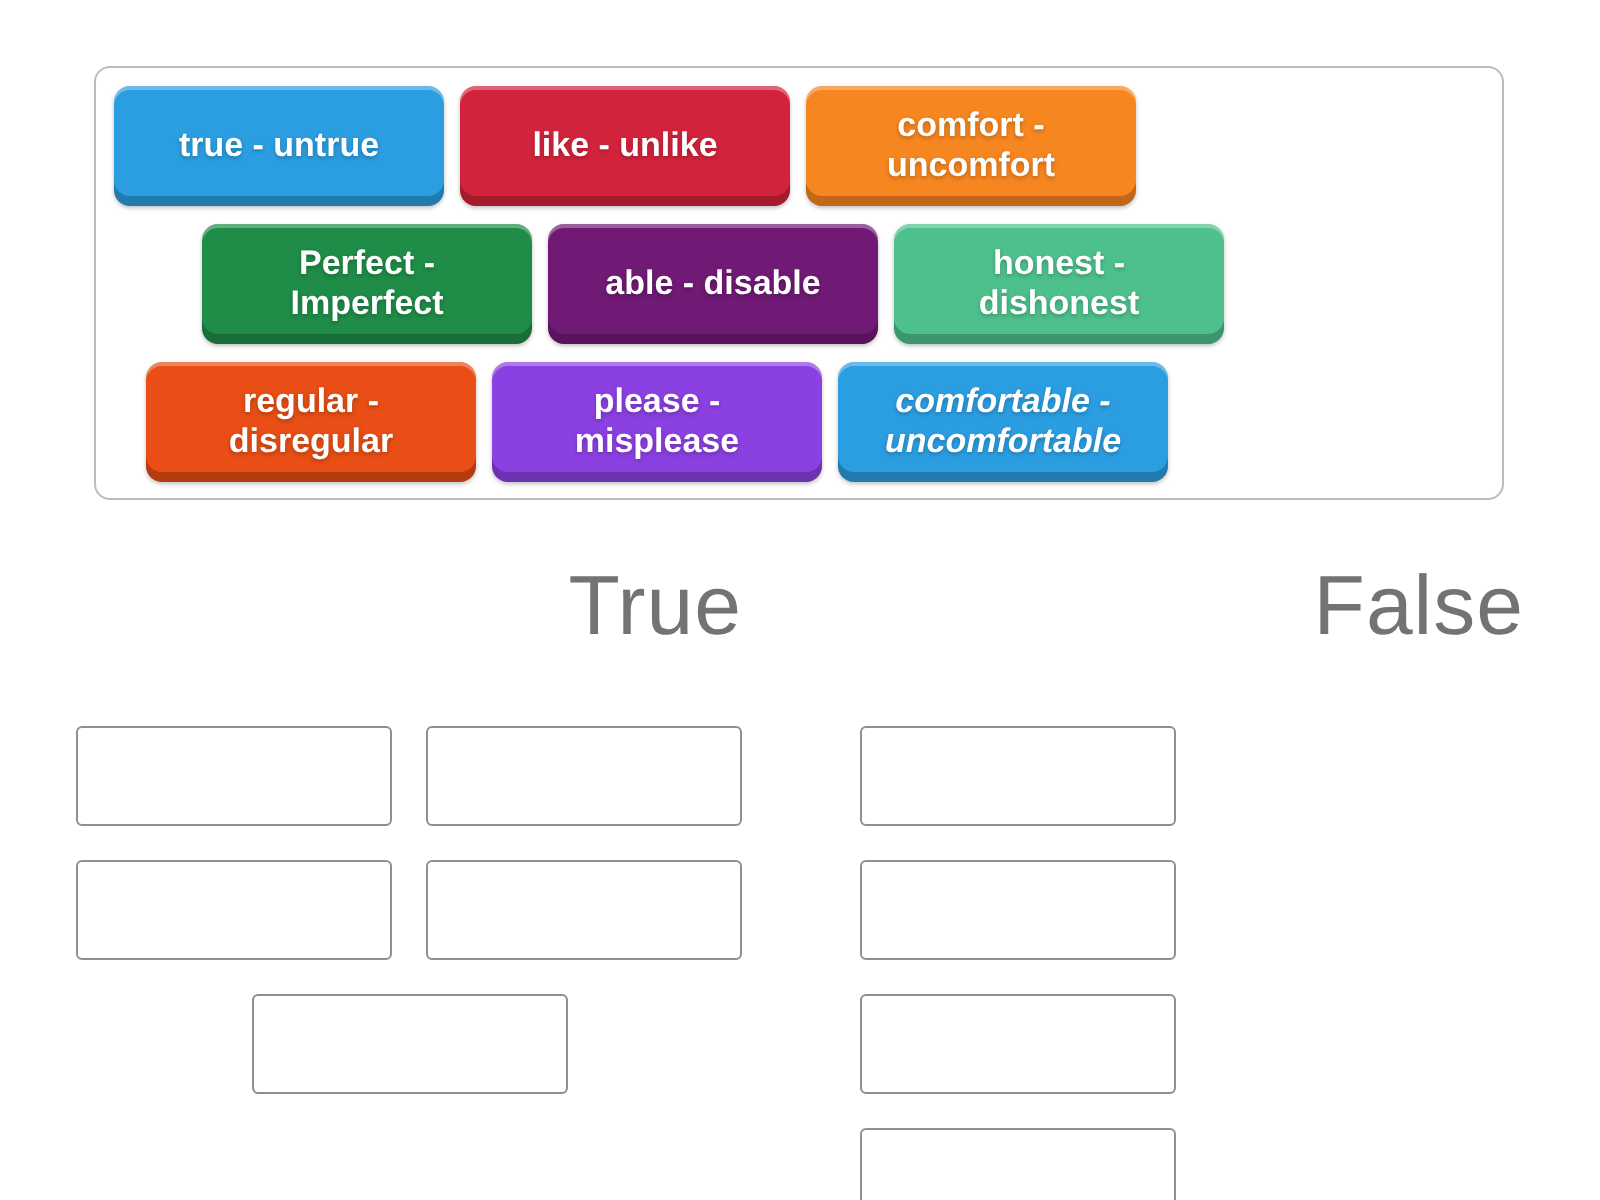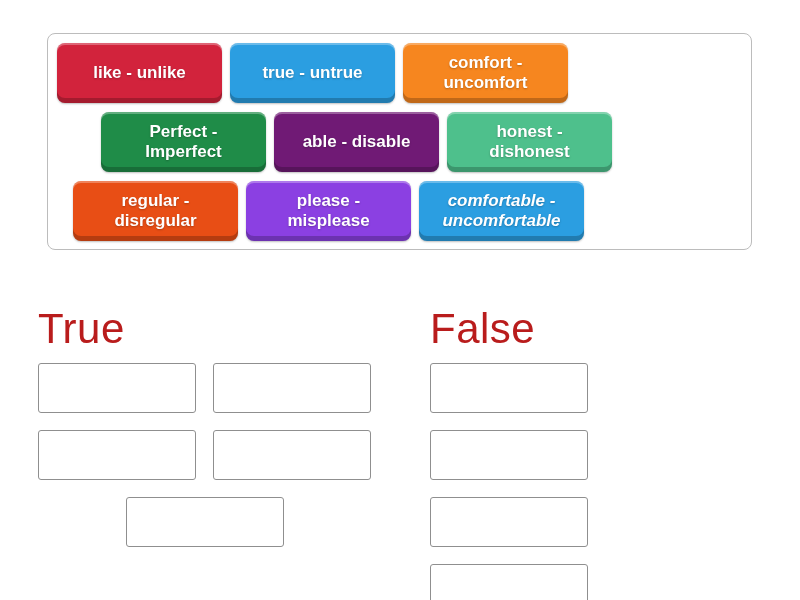--- a/index.html
+++ b/index.html
@@ -51,26 +51,26 @@
     box-shadow: inset 0 2px 0 rgba(255,255,255,0.30),
                 inset 0 -5px 0 rgba(0,0,0,0.22),
                 0 1px 2px rgba(0,0,0,0.25);
     cursor: grab;
     user-select: none;
   }
 
   
   .zone-title {
     position: absolute;
-    top: 303px;
+    top: 277px;
     height: 52px;
     line-height: 52px;
-    text-align: left;
+    text-align: right;
     font-size: 42px;
-    color: #b91c1c;
+    color: #737373;
     letter-spacing: 0.5px;
   }
   #title-true  { left: 38px;  width: 333px; }
   #title-false { left: 430px; width: 332px; }
 
   .zone {
     position: absolute;
     top: 363px;
     width: 333px;
     display: flex;
@@ -92,22 +92,22 @@
     margin-left: auto;
     margin-right: auto;
   }
 </style>
 </head>
 <body>
 
 <div id="stage">
 
   <div class="board">
+    <div class="tile" style="background: rgb(43, 158, 225);">true - untrue</div>
     <div class="tile" style="background: rgb(210, 35, 60);">like - unlike</div>
-    <div class="tile" style="background: rgb(43, 158, 225);">true - untrue</div>
     <div class="tile" style="background: rgb(246, 134, 31);">comfort - uncomfort</div>
     <div class="tile" style="background: rgb(31, 140, 72); margin-left: 44px;">Perfect - Imperfect</div>
     <div class="tile" style="background: #701a75;">able - disable</div>
     <div class="tile" style="background: rgb(78, 192, 140);">honest - dishonest</div>
     <div class="tile" style="background: rgb(232, 78, 21); margin-left: 16px;">regular - disregular</div>
     <div class="tile" style="background: rgb(139, 64, 226);">please - misplease</div>
     <div class="tile" style="background: rgb(43, 158, 225); font-style: italic;">comfortable - uncomfortable</div>
   </div>
 
   <div id="title-true" class="zone-title">True</div>

